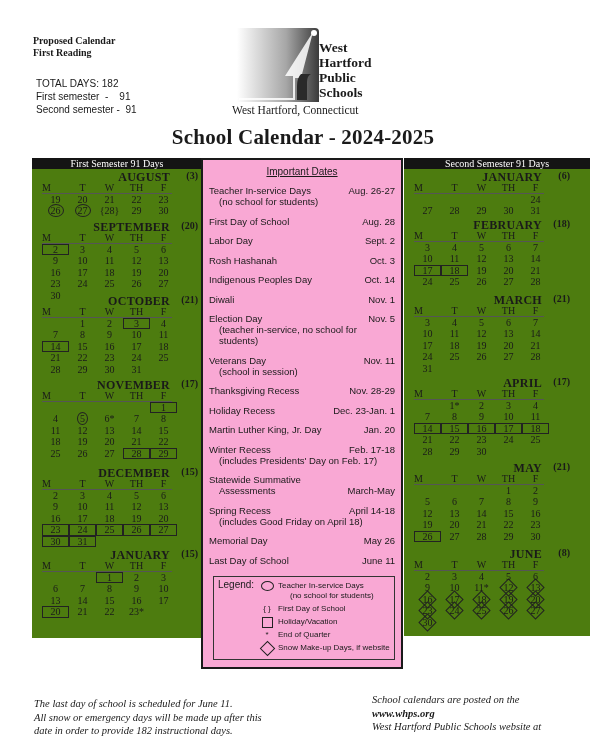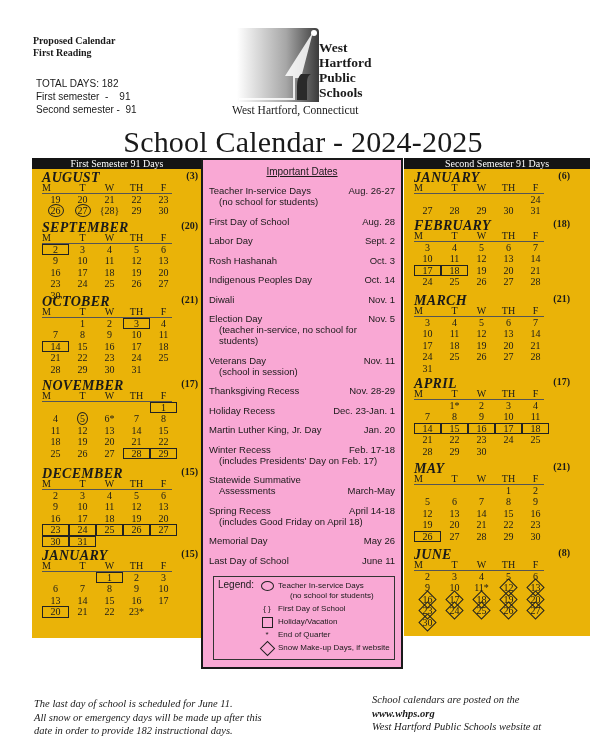--- a/index.html
+++ b/index.html
@@ -11,30 +11,30 @@
   .abs { position: absolute; }
   .proposed { left: 33px; top: 35px; font-size: 10px; font-weight: bold; line-height: 12px; }
   .totals { left: 36px; top: 77px; font-family: "Liberation Sans", sans-serif; font-size: 10px; line-height: 13px; }
   .totals .row { white-space: pre; }
 
   .logo { left: 232px; top: 24px; width: 160px; height: 98px; }
   .logo-graphic { position: absolute; left: 3px; top: 2px; width: 85px; height: 76px; }
   .logo-name { position: absolute; left: 87px; top: 16px; font-size: 13.5px; font-weight: bold; line-height: 15px; }
   .logo-sub { position: absolute; left: 0; top: 80px; font-size: 11.5px; white-space: nowrap; }
 
-  .main-title { left: 0; width: 606px; top: 125px; text-align: center; font-size: 30px; font-weight: normal; letter-spacing: 0.2px; }
-
-  .sem-panel { background: #eab308; }
+  .main-title { left: 0; width: 606px; top: 125px; text-align: center; font-size: 21px; font-weight: bold; letter-spacing: 0.2px; }
+
+  .sem-panel { background: #4d7c0f; }
   .sem-left { left: 32px; top: 158px; width: 170px; height: 480px; }
   .sem-right { left: 404px; top: 158px; width: 186px; height: 478px; }
   .sem-header { background: #141414; color: #fff; text-align: center; font-size: 10px; height: 11px; line-height: 11px; }
 
   .month { position: absolute; width: 160px; left: 10px; }
   .month-head { position: relative; height: 12px; }
-  .month-name { position: absolute; left: 0; width: 128px; text-align: left; font-weight: bold; font-size: 14px; letter-spacing: 0.3px; font-style: italic; }
+  .month-name { position: absolute; left: 0; width: 128px; text-align: right; font-weight: bold; font-size: 12px; letter-spacing: 0.3px; }
   .month-count { position: absolute; right: 4px; font-weight: bold; font-size: 10px; }
   .dow { display: grid; grid-template-columns: repeat(5, 27px); height: 11px; border-bottom: 1.3px solid #555; width: 130px; font-size: 10px; }
   .dow span { text-align: center; }
   .dow span:first-child { text-align: left; padding-left: 0; }
   .days { display: grid; grid-template-columns: repeat(5, 27px); width: 130px; font-size: 10px; line-height: 11px; }
   .day { position: relative; text-align: center; height: 11.4px; }
   .day span { position: relative; z-index: 1; }
   .m-circle span { border: 1px solid #222; border-radius: 50%; padding: 0 2px; }
   .m-box { outline: 1px solid #222; outline-offset: -1px; }
   .m-diamond::before { content: ""; position: absolute; left: 7px; top: -1px; width: 11px; height: 11px; border: 1px solid #222; transform: rotate(45deg); background: transparent; z-index: 0; }

